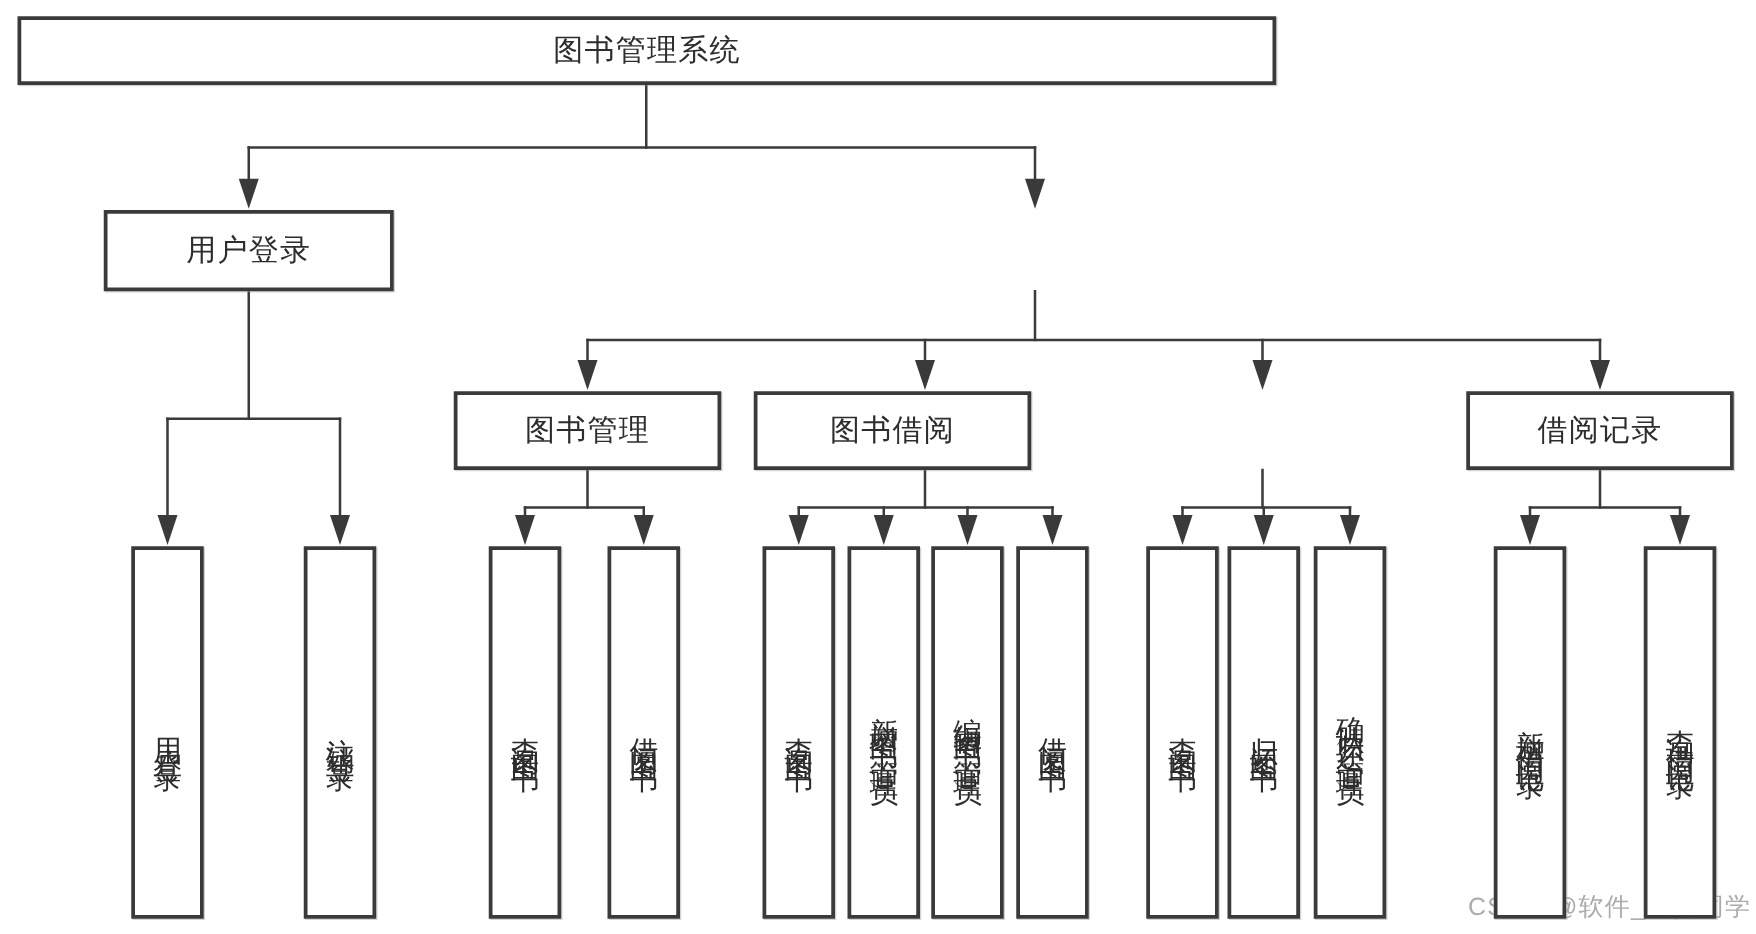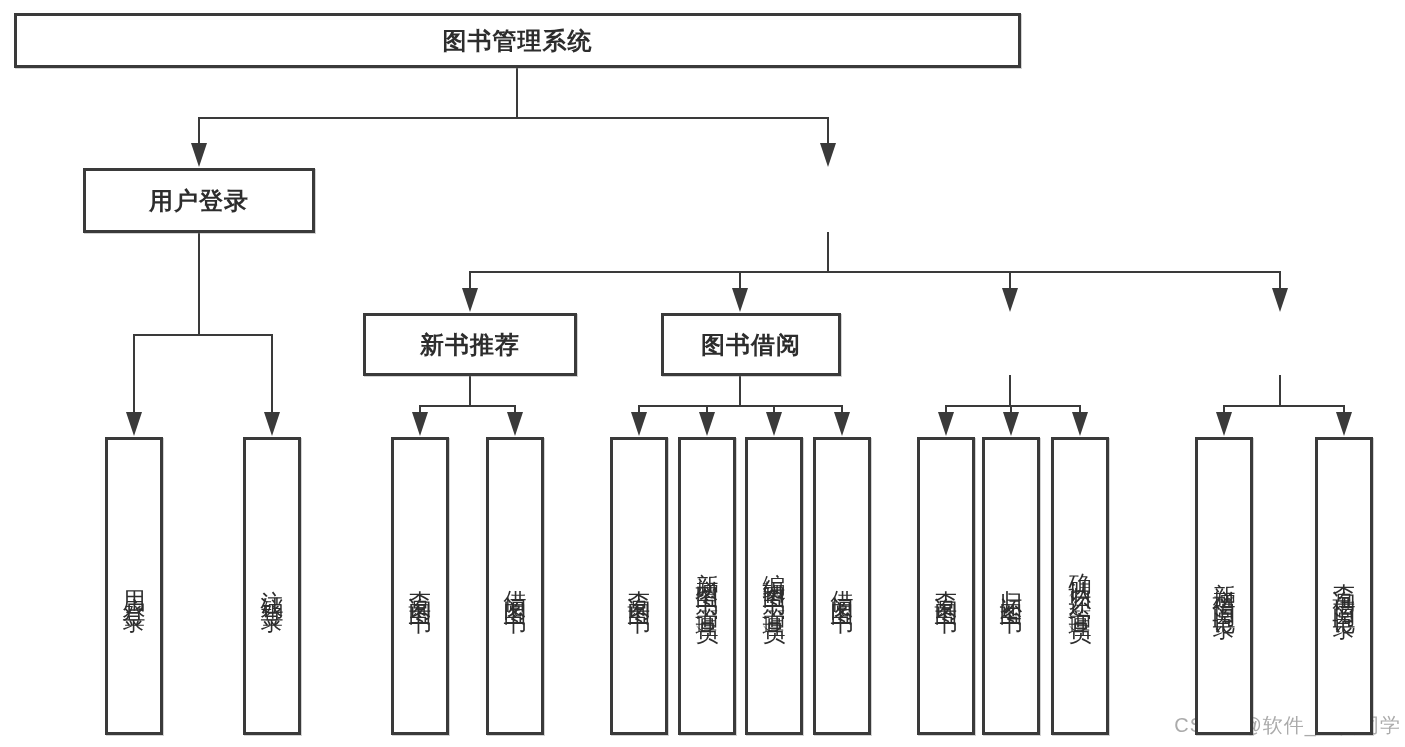--- a/index.html
+++ b/index.html
@@ -26,21 +26,20 @@
     box-shadow: 1px 1px 0 rgba(130,130,130,0.35);
   }
   .node .label {
     color: #2d2d2d;
     white-space: nowrap;
   }
   .node.horizontal .label {
     font-size: 24px;
     letter-spacing: 1px;
     line-height: 1;
-    font-weight: bold;
   }
   .node.vertical .label {
     writing-mode: vertical-rl;
     text-orientation: mixed;
     font-size: 23px;
     letter-spacing: 7px;
     line-height: 1;
     white-space: nowrap;
   }
   .edge {
@@ -122,24 +121,27 @@
     <div class="edge" style="left: 1343px; top: 405px; width: 2px; height: 16px;"></div>
     <div class="arrowhead" style="left: 1216px; top: 412px;"></div>
     <div class="arrowhead" style="left: 1336px; top: 412px;"></div>
     <div class="node horizontal" style="left: 14px; top: 13px; width: 1007px; height: 55px;">
       <span class="label">图书管理系统</span>
     </div>
     <div class="node horizontal" style="left: 83px; top: 168px; width: 232px; height: 65px;">
       <span class="label">用户登录</span>
     </div>
     <div class="node horizontal" style="left: 363px; top: 313px; width: 214px; height: 63px;">
-      <span class="label">新书推荐</span>
+      <span class="label">图书管理</span>
     </div>
-    <div class="node horizontal" style="left: 661px; top: 313px; width: 180px; height: 63px;">
+    <div class="node horizontal" style="left: 603px; top: 313px; width: 222px; height: 63px;">
       <span class="label">图书借阅</span>
+    </div>
+    <div class="node horizontal" style="left: 1173px; top: 313px; width: 214px; height: 63px;">
+      <span class="label">借阅记录</span>
     </div>
     <div class="node vertical" style="left: 105px; top: 437px; width: 58px; height: 298px;">
       <span class="label">用户登录</span>
     </div>
     <div class="node vertical" style="left: 243px; top: 437px; width: 58px; height: 298px;">
       <span class="label">注销登录</span>
     </div>
     <div class="node vertical" style="left: 391px; top: 437px; width: 58px; height: 298px;">
       <span class="label">查询图书</span>
     </div>

